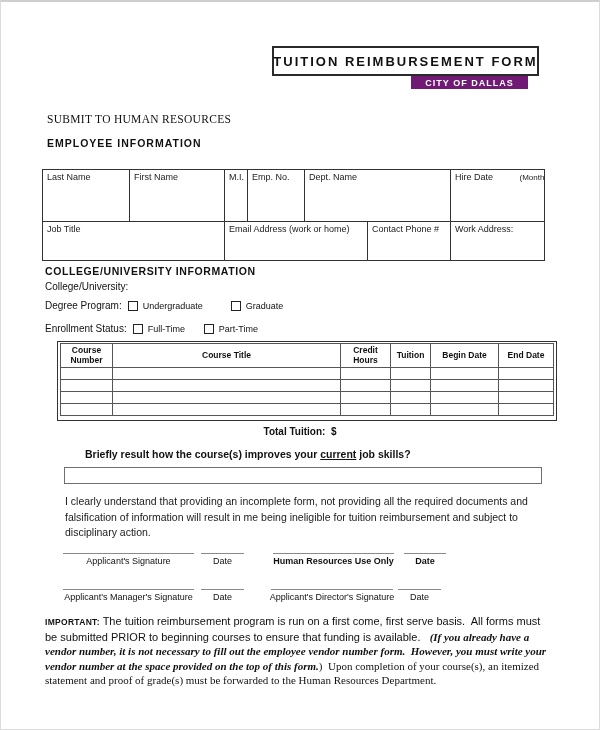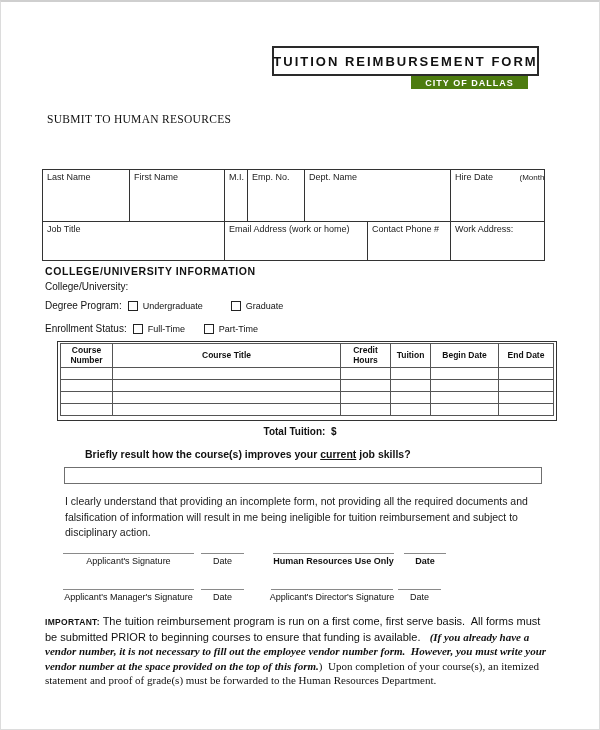--- a/index.html
+++ b/index.html
@@ -10,21 +10,21 @@
     border:1px solid #dcdcdc; border-top:2px solid #cfcfcf; overflow:hidden;
   }
   
   .title-box {
     position:absolute; left:265px; top:44px; width:267px; height:30px;
     border:2px solid #2a2a2a; display:flex; align-items:center; justify-content:center;margin-left:6px;
   }
   .title-box span { font-weight:bold; font-size:13px; letter-spacing:2px; white-space:nowrap; }
   .banner {
     position:absolute; left:410px; top:74px; width:117px; height:13px;
-    background:#4d7c0f; color:#fff; font-weight:bold; font-size:9px; letter-spacing:1px;
+    background:#701a75; color:#fff; font-weight:bold; font-size:9px; letter-spacing:1px;
     display:flex; align-items:center; justify-content:center; white-space:nowrap;
   }
   .submit-note { position:absolute; left:46px; top:111px; font-family:"Liberation Serif", serif; font-size:11.5px; letter-spacing:.3px; }
   .emp-heading { position:absolute; left:46px; top:135px; font-weight:bold; font-size:10.5px; letter-spacing:1px; }
   .vendor-box {
     position:absolute; left:276px; top:121px; width:268px; height:30px;
     border:2px solid #222; display:flex; align-items:center; padding-left:36px;
   }
   .vendor-box .vlabel { font-weight:bold; font-size:10.5px; letter-spacing:1.2px; white-space:nowrap; }
   .vendor-box .vline { font-size:10px; color:#555; letter-spacing:.5px; white-space:nowrap; overflow:hidden; }
@@ -78,20 +78,21 @@
 <body>
 
 <div class="page">
 
   <div class="title-box">
       <span>TUITION REIMBURSEMENT FORM</span>
     </div>
   <div class="banner">CITY OF DALLAS</div>
 
   <div class="submit-note">SUBMIT TO HUMAN RESOURCES</div>
+  <div class="emp-heading">EMPLOYEE INFORMATION</div>
 
 
   <div class="emp-table">
     <table class="t1">
       <colgroup>
           <col style="width:87px">
           <col style="width:95px">
           <col style="width:23px">
           <col style="width:57px">
           <col style="width:146px">

